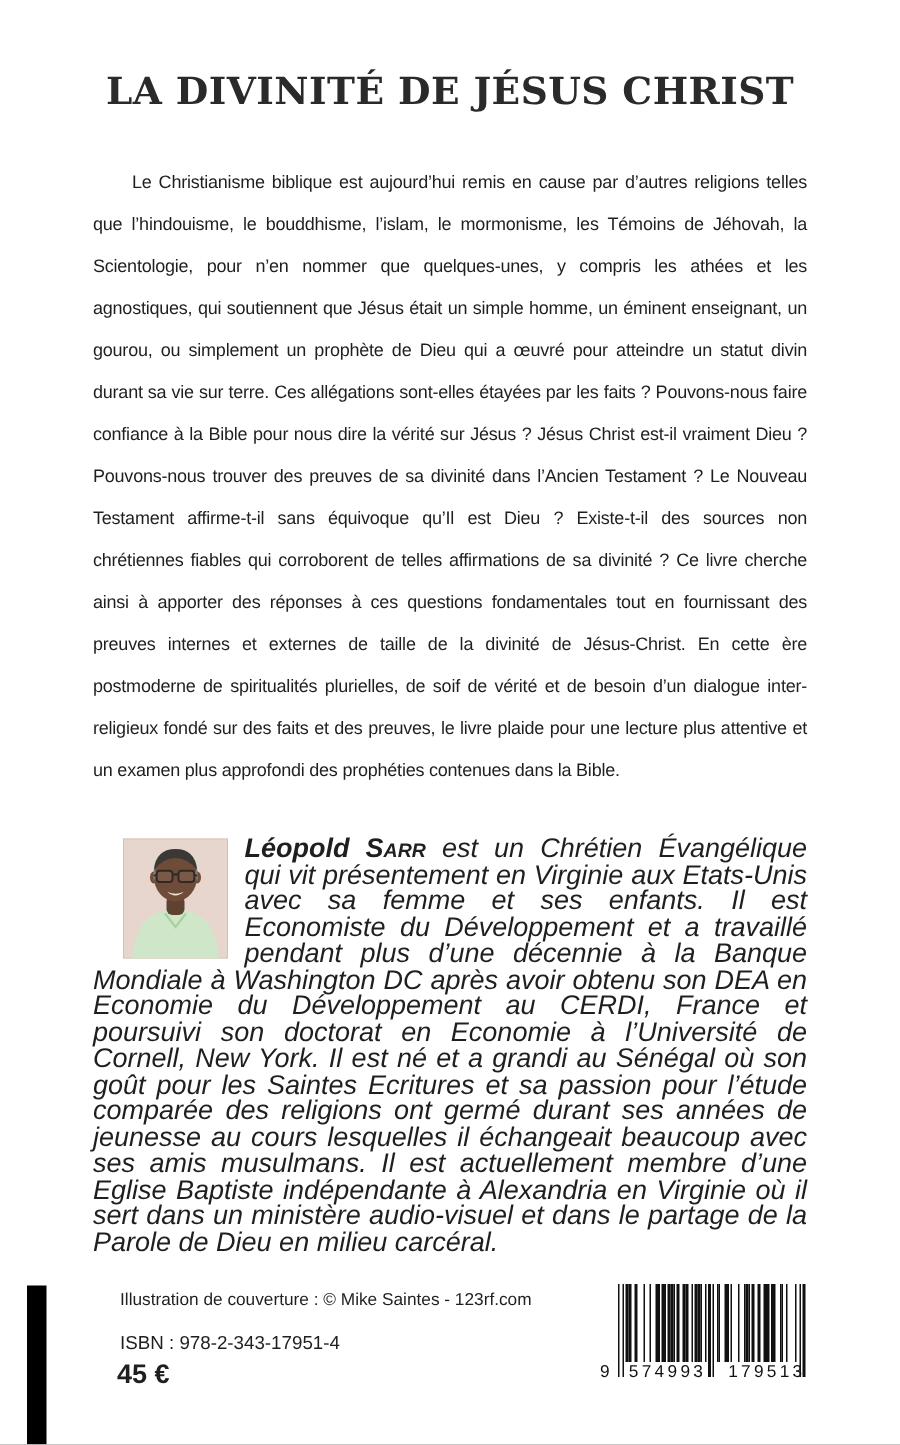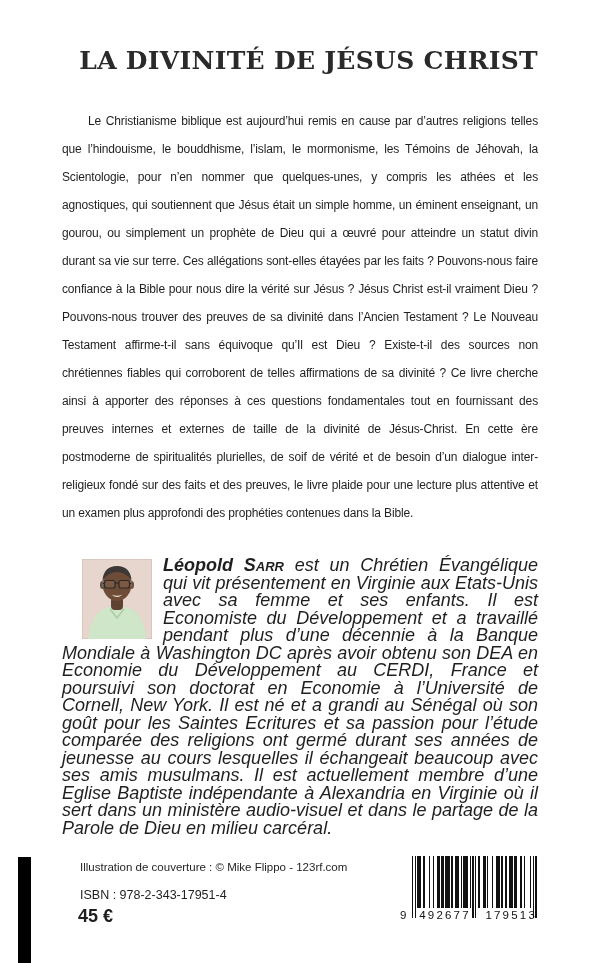--- a/index.html
+++ b/index.html
@@ -19,21 +19,20 @@
   }
   .title-block{ text-align:center; padding-top:44px; }
   .book-title{
     font-family:"DejaVu Serif","Liberation Serif",serif;
     font-weight:700;
     font-size:25px;
     line-height:34px;
     letter-spacing:.3px;
     color:var(--title,#2a2a2a);
     white-space:nowrap;
-    text-align:right;
   }
   .book-subtitle{
     font-family:"DejaVu Serif","Liberation Serif",serif;
     font-weight:400;
     font-size:20px;
     line-height:26px;
     letter-spacing:.3px;
     color:var(--subtitle,#8d8d8d);
     white-space:nowrap;
     margin-top:3px;
@@ -145,21 +144,21 @@
         <line x1="47.5" y1="24" x2="49.5" y2="25" stroke="#2e2a27" stroke-width="1.2"></line>
         <path d="M29.5 35.5 Q35 40.5 40.5 35.5 Q35 38 29.5 35.5 Z" fill="#efe6da"></path>
       </svg>
       <span class="author-name"><span>Léopold </span><span class="sc">Sarr</span></span><span> est un Chrétien Évangélique qui vit présentement en Virginie aux Etats-Unis avec sa femme et ses enfants. Il est Economiste du Développement et a travaillé pendant plus d’une décennie à la Banque Mondiale à Washington DC après avoir obtenu son DEA en Economie du Développement au CERDI, France et poursuivi son doctorat en Economie à l’Université de Cornell, New York. Il est né et a grandi au Sénégal où son goût pour les Saintes Ecritures et sa passion pour l’étude comparée des religions ont germé durant ses années de jeunesse au cours lesquelles il échangeait beaucoup avec ses amis musulmans. Il est actuellement membre d’une Eglise Baptiste indépendante à Alexandria en Virginie où il sert dans un ministère audio-visuel et dans le partage de la Parole de Dieu en milieu carcéral.</span>
     </div>
 
   </div>
 
   <div class="print-mark"></div>
 
-  <div class="credit-line">Illustration de couverture : © Mike Flippo - 123rf.com</div>
+  <div class="credit-line">Illustration de couverture : © Mike Saintes - 123rf.com</div>
   <div class="isbn-line">ISBN : 978-2-343-17951-4</div>
   <div class="price-line">45 €</div>
 
   <div class="barcode">
     <div class="barcode-bars" id="barcode-bars">
         <div class="m on guard"></div>
         <div class="m guard"></div>
         <div class="m on guard"></div>
         <div class="m"></div>
         <div class="m on"></div>
@@ -248,17 +247,17 @@
         <div class="m"></div>
         <div class="m"></div>
         <div class="m"></div>
         <div class="m on"></div>
         <div class="m"></div>
         <div class="m on guard"></div>
         <div class="m guard"></div>
         <div class="m on guard"></div>
       </div>
     <div class="barcode-digit bd-lead">9</div>
-    <div class="barcode-digit bd-g1">492677</div>
+    <div class="barcode-digit bd-g1">574993</div>
     <div class="barcode-digit bd-g2">179513</div>
   </div>
 
 </div>
 
 </body></html>

